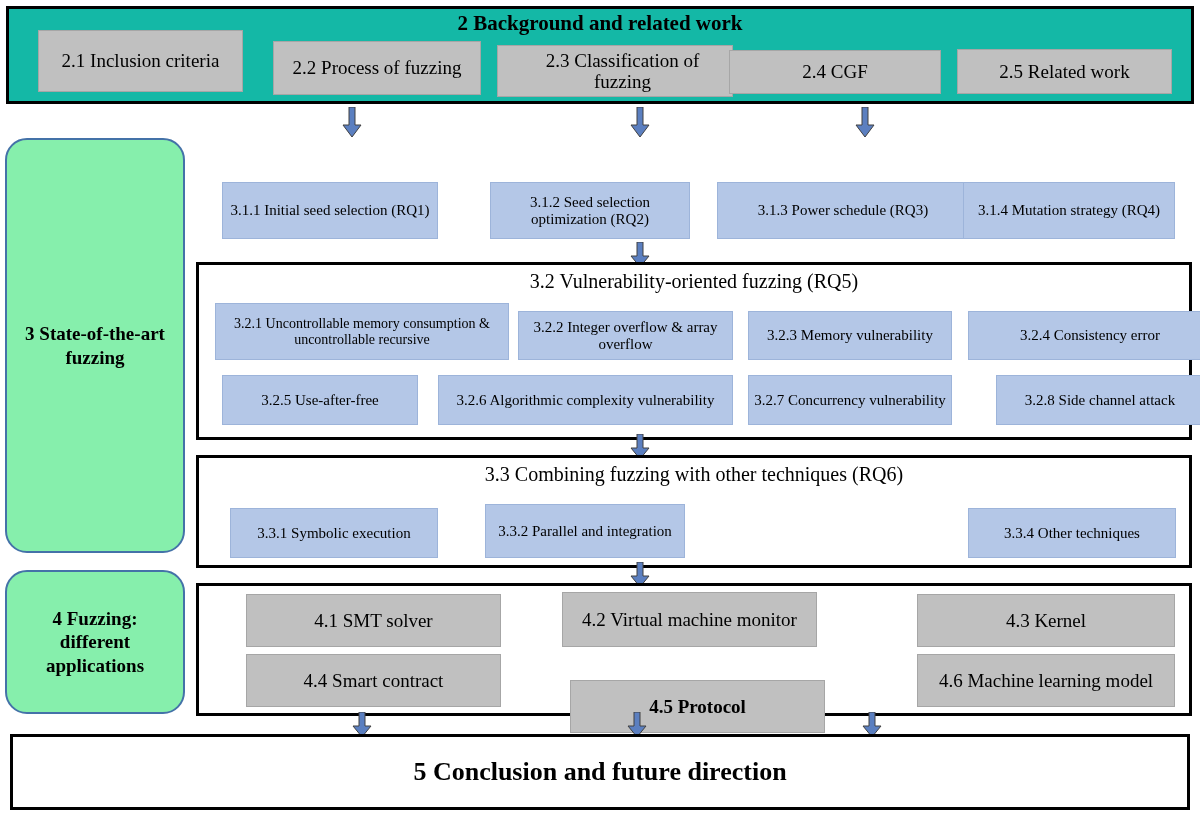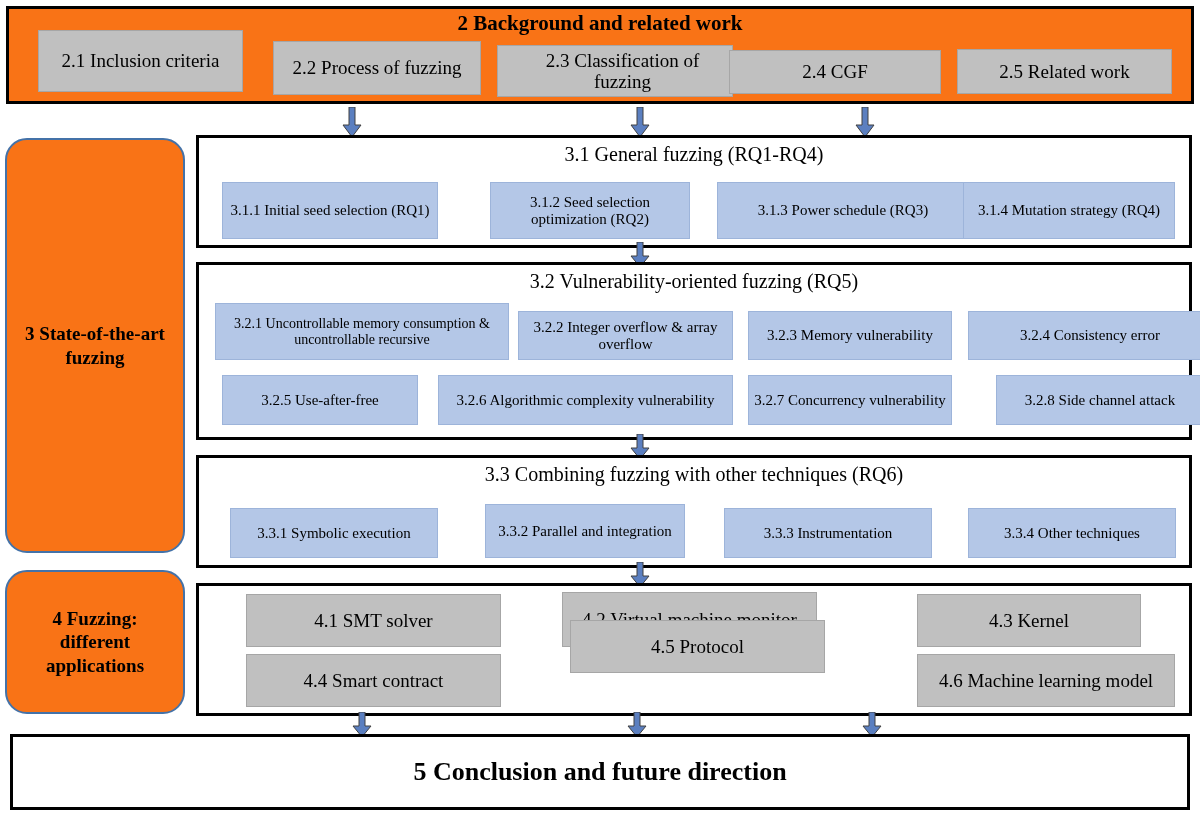--- a/index.html
+++ b/index.html
@@ -62,39 +62,39 @@
   }
 
   
   #top-band {
     position: absolute;
     left: 6px;
     top: 6px;
     width: 1188px;
     height: 98px;
     box-sizing: border-box;
-    background: #f97316;
+    background: #14b8a6;
     border: 3px solid #000000;
   }
   #top-title {
     position: absolute;
     left: 0;
     top: 2px;
     width: 100%;
     text-align: center;
     font-weight: bold;
     font-size: 21px;
     color: #000000;
   }
 
   
   .sidebar-box {
     position: absolute;
     box-sizing: border-box;
-    background: #f97316;
+    background: #86efac;
     border: 2px solid #4472a8;
     border-radius: 22px;
     display: flex;
     align-items: center;
     justify-content: center;
     text-align: center;
     font-weight: bold;
     font-size: 19px;
     line-height: 1.22;
     color: #000000;
@@ -169,23 +169,20 @@
       </svg>
   </div>
 
   <div class="sidebar-box" style="left:5px; top:138px; width:180px; height:415px;">
     <span>3 State-of-the-art fuzzing</span>
   </div>
   <div class="sidebar-box" style="left:5px; top:570px; width:180px; height:144px;">
     <span>4 Fuzzing: different applications</span>
   </div>
 
-  <div class="section-box" style="left:196px; top:135px; width:996px; height:113px;">
-    <div class="section-title" style="margin-top:6px;">3.1 General fuzzing (RQ1-RQ4)</div>
-  </div>
   <div class="leaf blue" style="left:222px; top:182px; width:216px; height:57px;">
     <span>3.1.1 Initial seed selection (RQ1)</span>
   </div>
   <div class="leaf blue" style="left:490px; top:182px; width:200px; height:57px;">
     <span>3.1.2 Seed selection optimization (RQ2)</span>
   </div>
   <div class="leaf blue" style="left:717px; top:182px; width:252px; height:57px;">
     <span>3.1.3 Power schedule (RQ3)</span>
   </div>
   <div class="leaf blue" style="left:963px; top:182px; width:212px; height:57px;">
@@ -235,48 +232,45 @@
   </div>
 
   <div class="section-box" style="left:196px; top:455px; width:996px; height:113px;">
     <div class="section-title" style="margin-top:6px;">3.3 Combining fuzzing with other techniques (RQ6)</div>
   </div>
   <div class="leaf blue" style="left:230px; top:508px; width:208px; height:50px;">
     <span>3.3.1 Symbolic execution</span>
   </div>
   <div class="leaf blue" style="left:485px; top:504px; width:200px; height:54px;">
     <span>3.3.2 Parallel and integration</span>
-  </div>
-  <div class="leaf blue" style="left:724px; top:508px; width:208px; height:50px;">
-    <span>3.3.3 Instrumentation</span>
   </div>
   <div class="leaf blue" style="left:968px; top:508px; width:208px; height:50px;">
     <span>3.3.4 Other techniques</span>
   </div>
 
   <div class="arrow" style="left:630px; top:562px; height:26px;">
     <svg width="20" height="26" viewBox="0 0 20 26">
         <polygon points="7,0 13,0 13,14 19,14 10,25 1,14 7,14" fill="#5b7fc0" stroke="#404040" stroke-width="1"></polygon>
       </svg>
   </div>
 
   <div class="section-box" style="left:196px; top:583px; width:996px; height:133px;"></div>
   <div class="leaf grey apps" style="left:246px; top:594px; width:255px; height:53px;">
     <span>4.1 SMT solver</span>
   </div>
   <div class="leaf grey apps" style="left:562px; top:592px; width:255px; height:55px;">
     <span>4.2 Virtual machine monitor</span>
   </div>
-  <div class="leaf grey apps" style="left:917px; top:594px; width:224px; height:53px;">
+  <div class="leaf grey apps" style="left:917px; top:594px; width:258px; height:53px;">
     <span>4.3 Kernel</span>
   </div>
   <div class="leaf grey apps" style="left:246px; top:654px; width:255px; height:53px;">
     <span>4.4 Smart contract</span>
   </div>
-  <div class="leaf grey apps" style="left:570px; top:620px; width:255px; height:53px;">
+  <div class="leaf grey apps" style="left:570px; top:680px; width:255px; height:53px;font-weight:bold;">
     <span>4.5 Protocol</span>
   </div>
   <div class="leaf grey apps" style="left:917px; top:654px; width:258px; height:53px;">
     <span>4.6 Machine learning model</span>
   </div>
 
   <div class="arrow" style="left:352px; top:712px; height:26px;">
     <svg width="20" height="26" viewBox="0 0 20 26">
         <polygon points="7,0 13,0 13,14 19,14 10,25 1,14 7,14" fill="#5b7fc0" stroke="#404040" stroke-width="1"></polygon>
       </svg>

